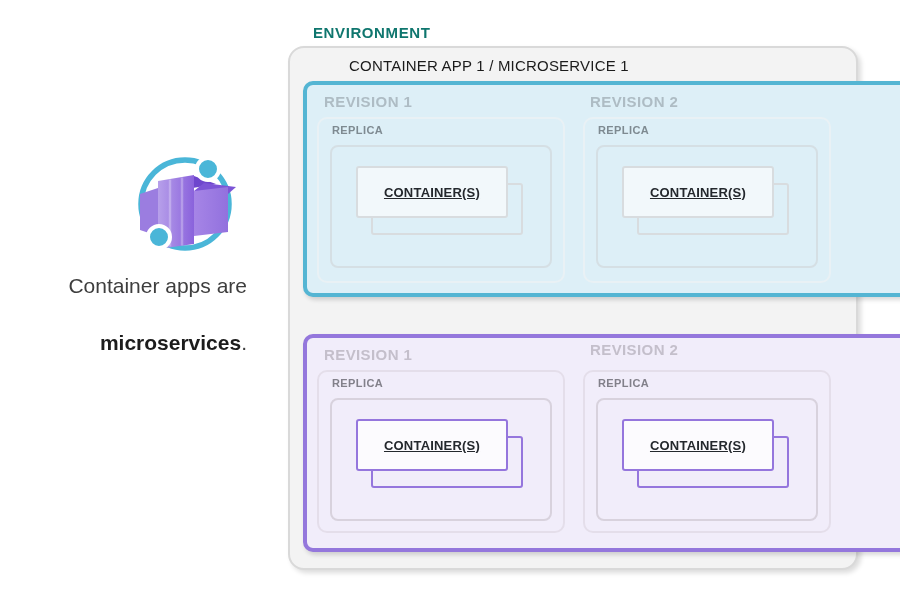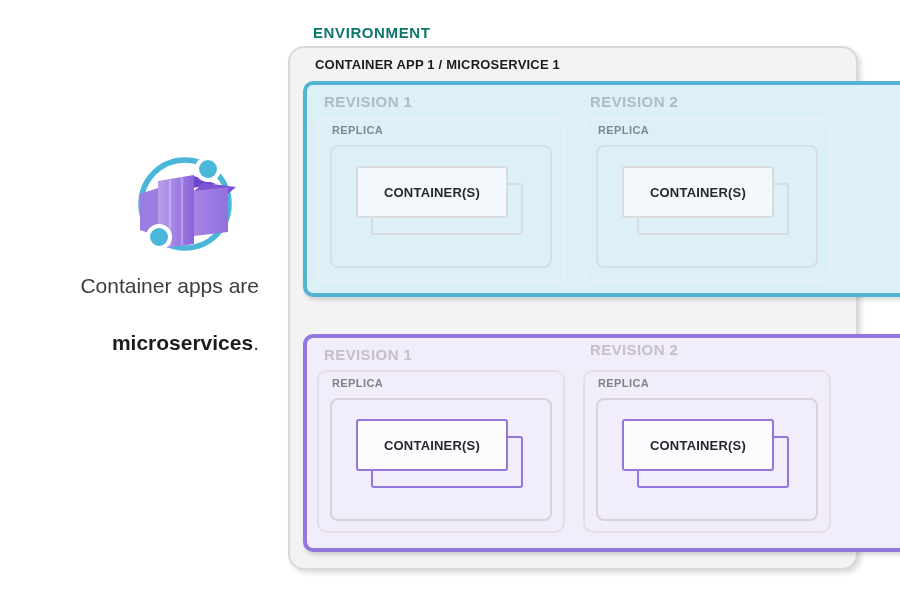--- a/index.html
+++ b/index.html
@@ -4,36 +4,36 @@
 <style>
   html,body{margin:0;padding:0;background:#ffffff;}
   .stage{
     position:relative;width:900px;height:598px;overflow:hidden;
     font-family:"Liberation Sans",sans-serif;background:#ffffff;
   }
   
   .app-icon{position:absolute;left:132px;top:146px;width:110px;height:110px;}
   .caption{
     position:absolute;left:0;top:272px;width:247px;text-align:right;
-    font-size:21px;line-height:28.5px;color:#3e3e3e;font-weight:400;padding-left:12px;
+    font-size:21px;line-height:28.5px;color:#3e3e3e;font-weight:400;
   }
   .caption .bold{font-weight:700;color:#1c1c1c;}
   
   .env-label{
     position:absolute;left:313px;top:24px;font-size:15px;font-weight:700;
     color:#0f766e;letter-spacing:.6px;
   }
   .env-box{
     position:absolute;left:288px;top:46px;width:570px;height:524px;
     background:#f3f3f3;border:2px solid #d9d9d9;border-radius:16px;
     box-shadow:3px 3px 5px rgba(0,0,0,.14);box-sizing:border-box;
   }
   .app-title{
-    position:absolute;font-size:13px;font-weight:700;color:#1b1b1b;
-    letter-spacing:.2px;white-space:nowrap;
+    position:absolute;font-size:15px;font-weight:400;color:#1b1b1b;
+    letter-spacing:.2px;white-space:nowrap;margin-left:34px;
   }
   .title-1{left:25px;top:9px;}
   .title-2{left:25px;top:263px;}
   .app{
     position:absolute;left:13px;width:624px;border-radius:10px;
     box-sizing:border-box;box-shadow:2px 3px 4px rgba(0,0,0,.15);
     border:4px solid var(--accent);background:var(--fill);
   }
   .app-1{top:33px;height:216px;}
   .app-2{top:286px;height:218px;}
@@ -67,21 +67,21 @@
   .container-box{
     position:absolute;width:152px;height:52px;border:2px solid var(--cborder);
     border-radius:3px;box-sizing:border-box;
   }
   .container-front{
     left:24px;top:19px;background:var(--cfill);z-index:2;
     display:flex;align-items:center;justify-content:center;
   }
   .container-back{left:39px;top:36px;background:transparent;z-index:1;}
   .container-label{
-    font-size:13px;font-weight:700;color:#24282d;letter-spacing:.2px;
+    font-size:13px;font-weight:700;color:#24282d;letter-spacing:.2px;text-decoration:underline;
   }
 </style>
 </head>
 <body>
 
 <div class="stage">
 
   <svg class="app-icon" viewBox="0 0 110 110">
     <defs>
       <linearGradient id="gbig" x1="0" y1="0" x2="1" y2="0">

